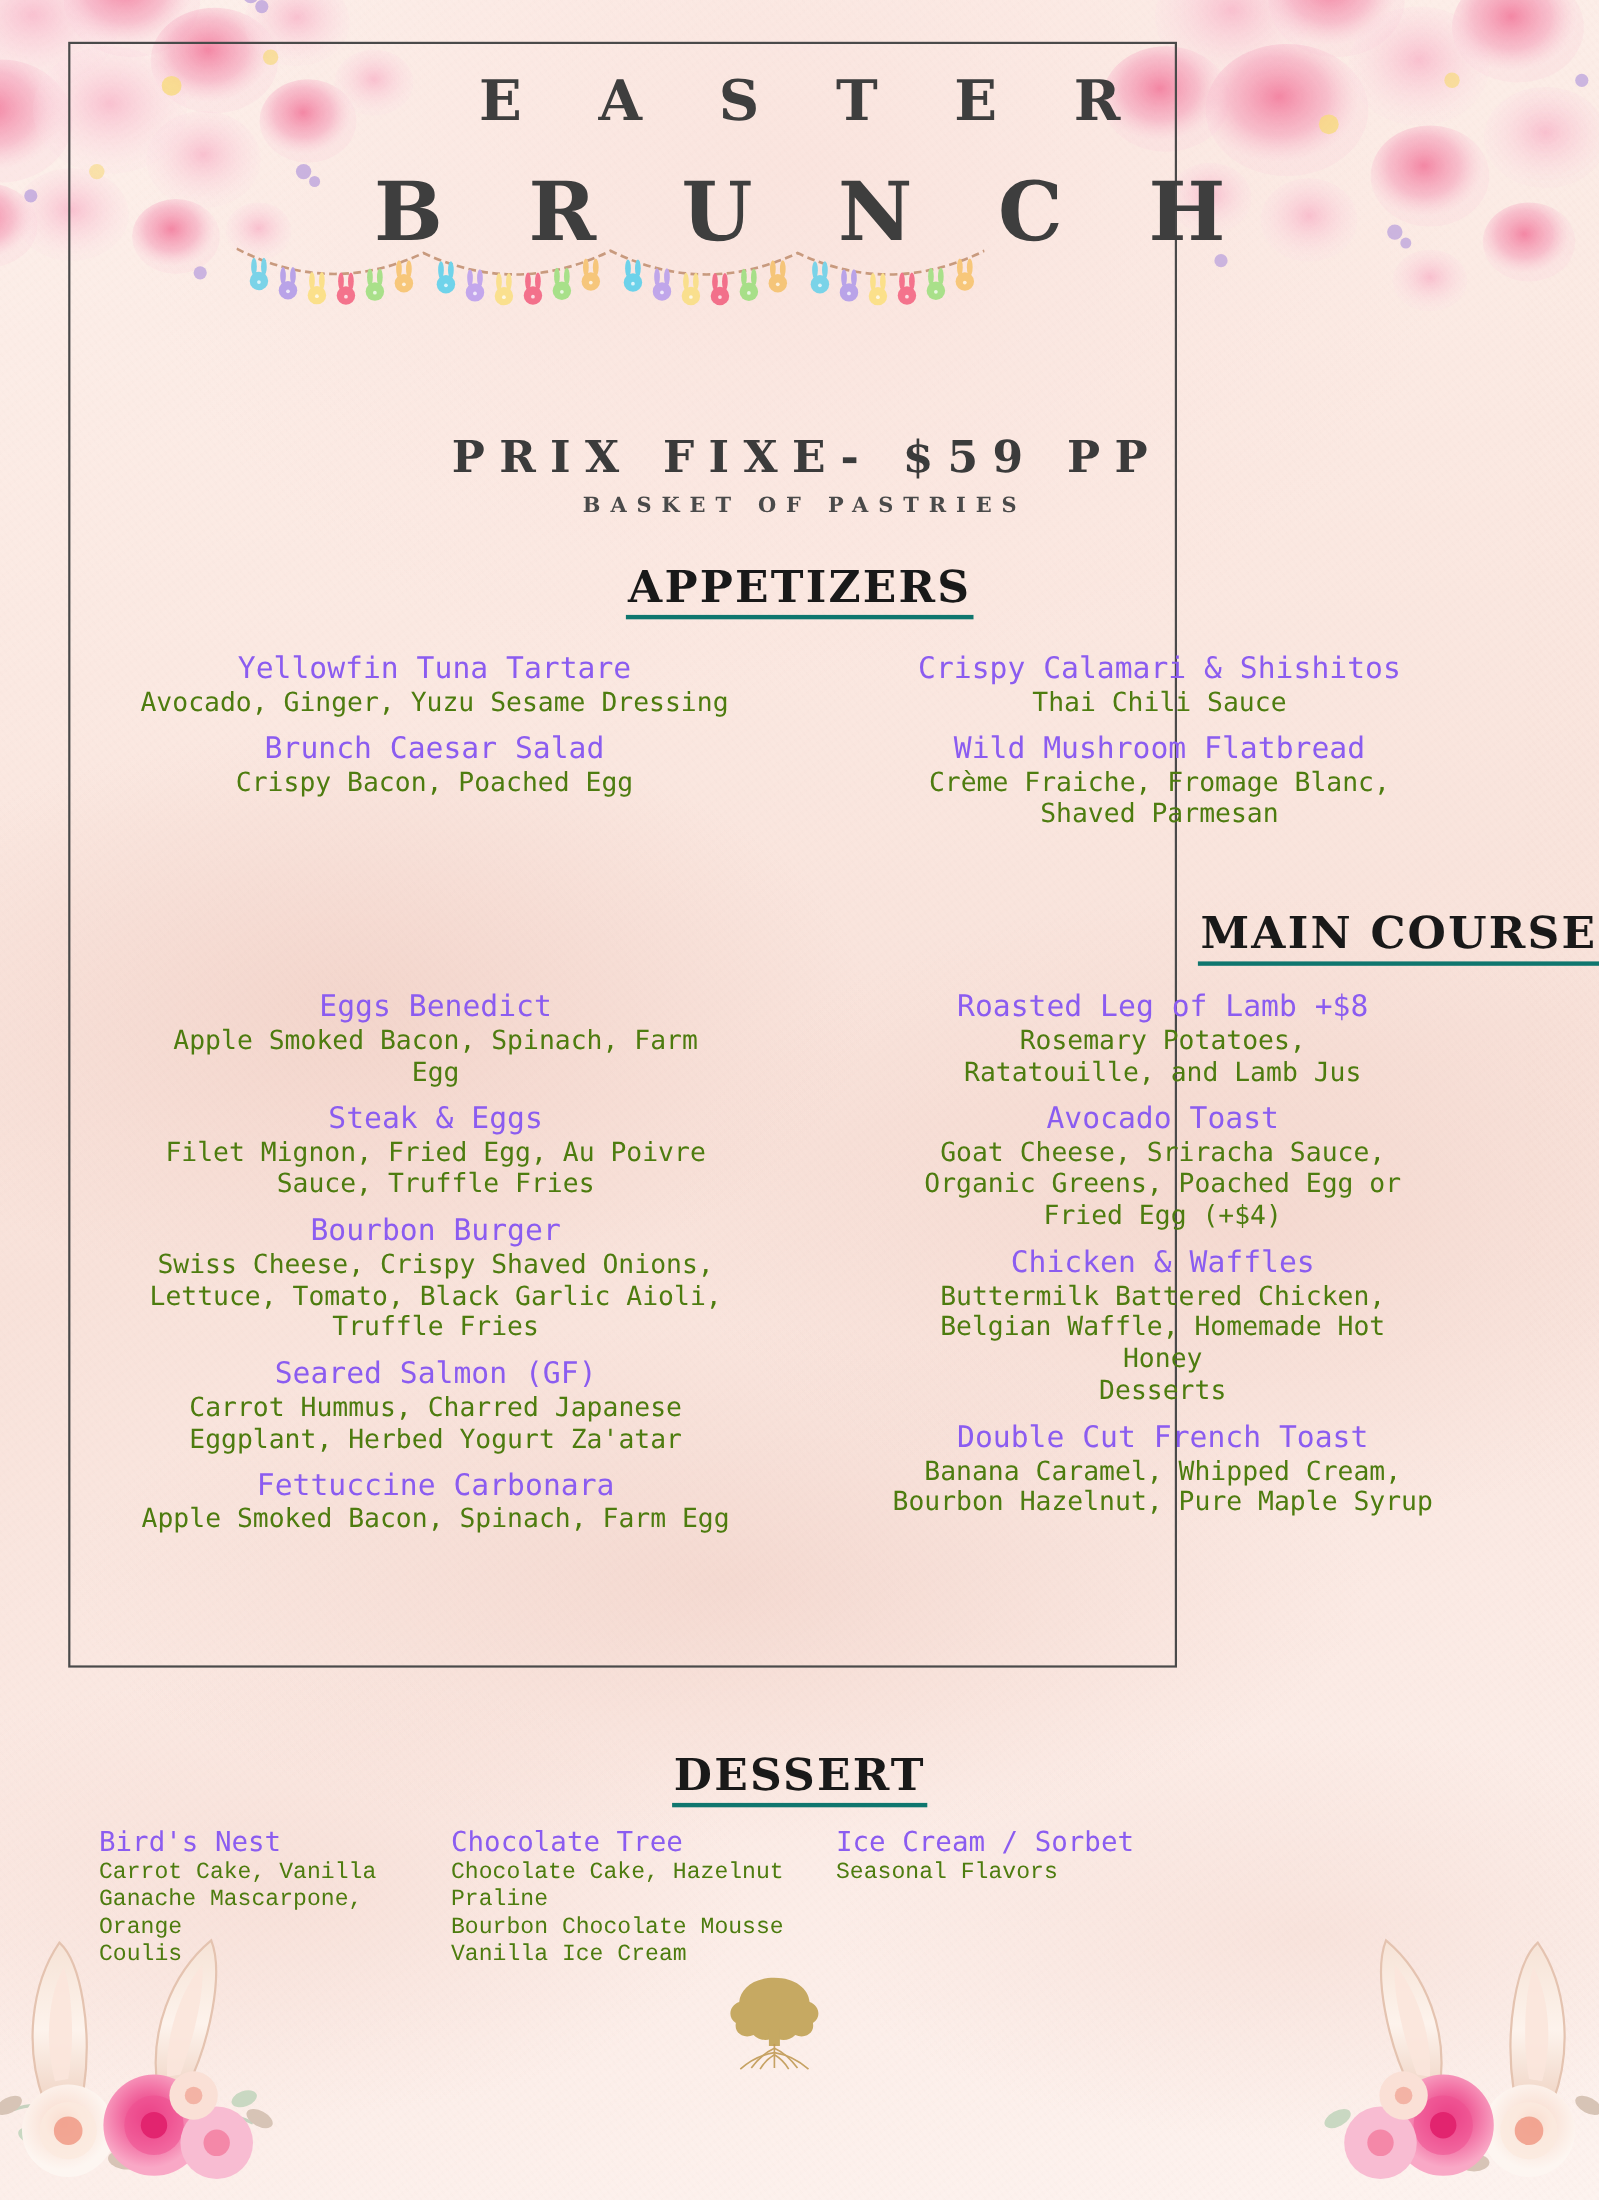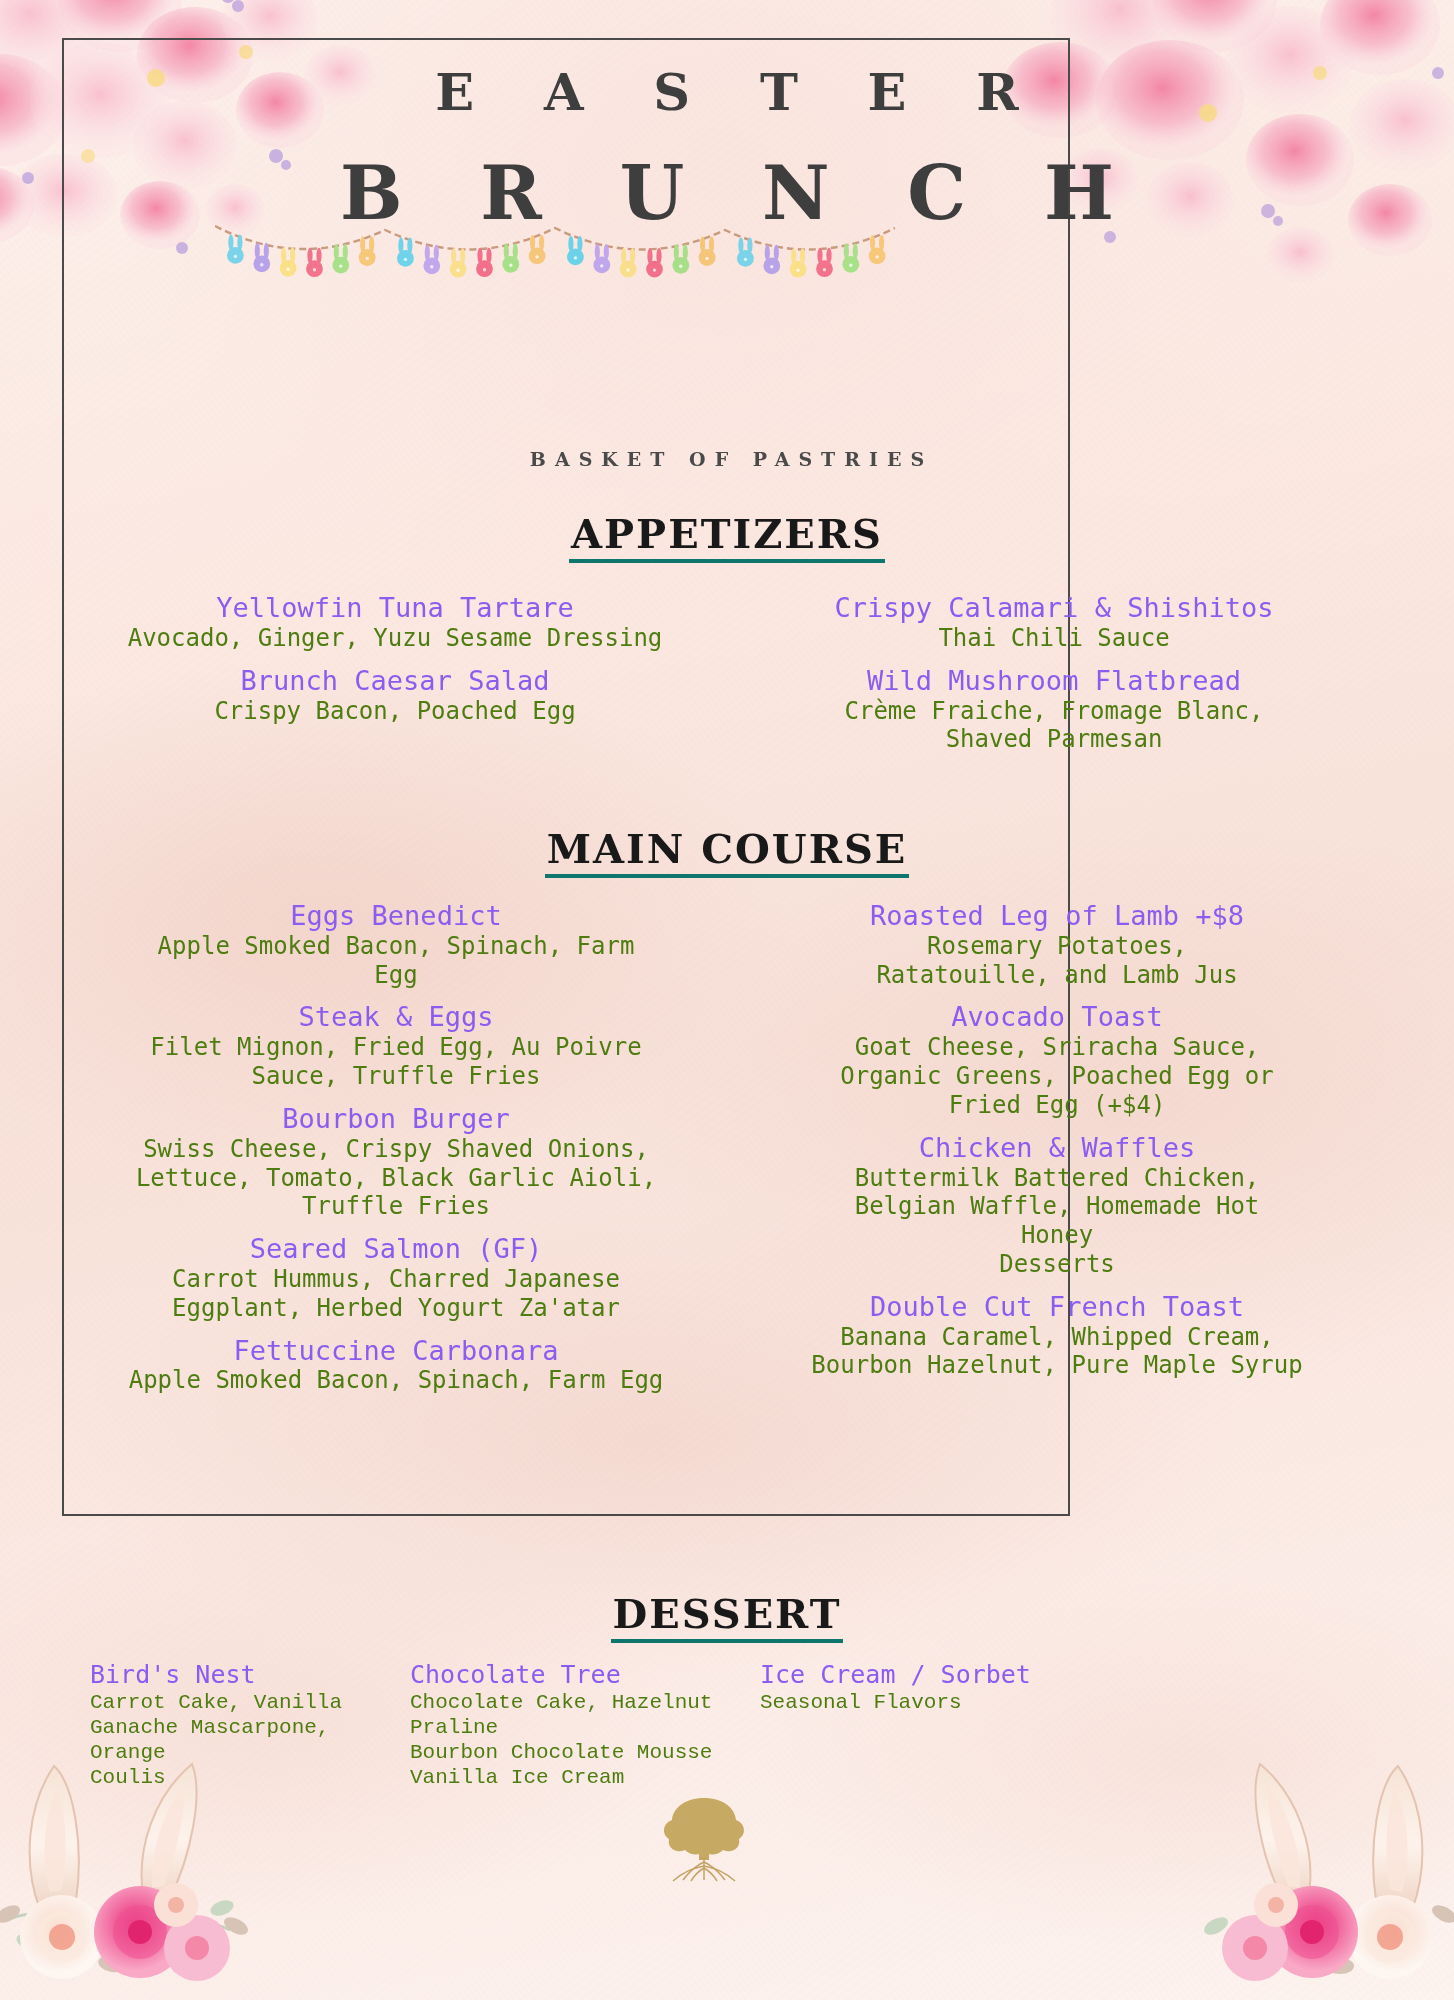--- a/index.html
+++ b/index.html
@@ -384,20 +384,21 @@
         </g>
         <g transform="translate(662.1,17.9)">
           <ellipse cx="-4.5" cy="7" rx="2.6" ry="8" fill="#f7c77a"></ellipse>
           <ellipse cx="4.5" cy="7" rx="2.6" ry="8" fill="#f7c77a"></ellipse>
           <circle cx="0" cy="20" r="8.4" fill="#f7c77a"></circle>
           <circle cx="0" cy="21" r="1.7" fill="#fff" opacity=".75"></circle>
         </g>
       </g>
   </svg>
 
+  <div id="prix">PRIX FIXE- $59 PP</div>
   <div id="pastries">BASKET OF PASTRIES</div>
 
   <div class="sec-head" style="top:510px;">
     <span>APPETIZERS</span>
   </div>
 
   <div class="col" id="app-left" style="left:80px;top:592px;width:630px;">
       <div class="item">
         <div class="dish">Yellowfin Tuna Tartare</div>
         <div class="desc">Avocado, Ginger, Yuzu Sesame Dressing</div>
@@ -412,21 +413,21 @@
         <div class="dish">Crispy Calamari &amp; Shishitos</div>
         <div class="desc">Thai Chili Sauce</div>
       </div>
       <div class="item">
         <div class="dish">Wild Mushroom Flatbread</div>
         <div class="desc">Crème Fraiche, Fromage Blanc,
 Shaved Parmesan</div>
       </div>
     </div>
 
-  <div class="sec-head" style="top:825px;">
+  <div class="sec-head" style="top:825px;text-align:right;">
     <span>MAIN COURSE</span>
   </div>
 
   <div class="col" id="main-left" style="left:86px;top:900px;width:620px;">
       <div class="item">
         <div class="dish">Eggs Benedict</div>
         <div class="desc">Apple Smoked Bacon, Spinach, Farm
 Egg</div>
       </div>
       <div class="item">

